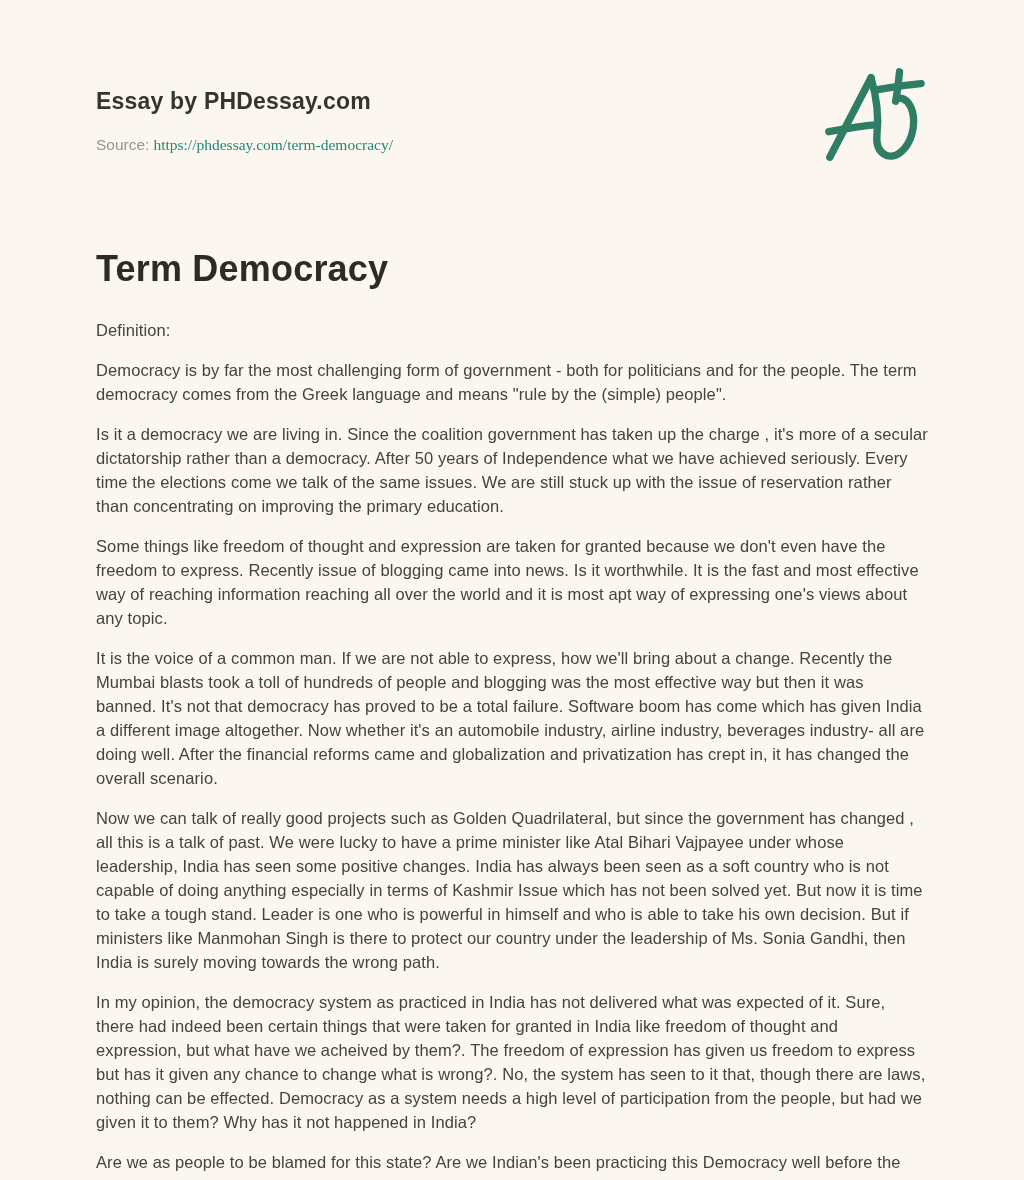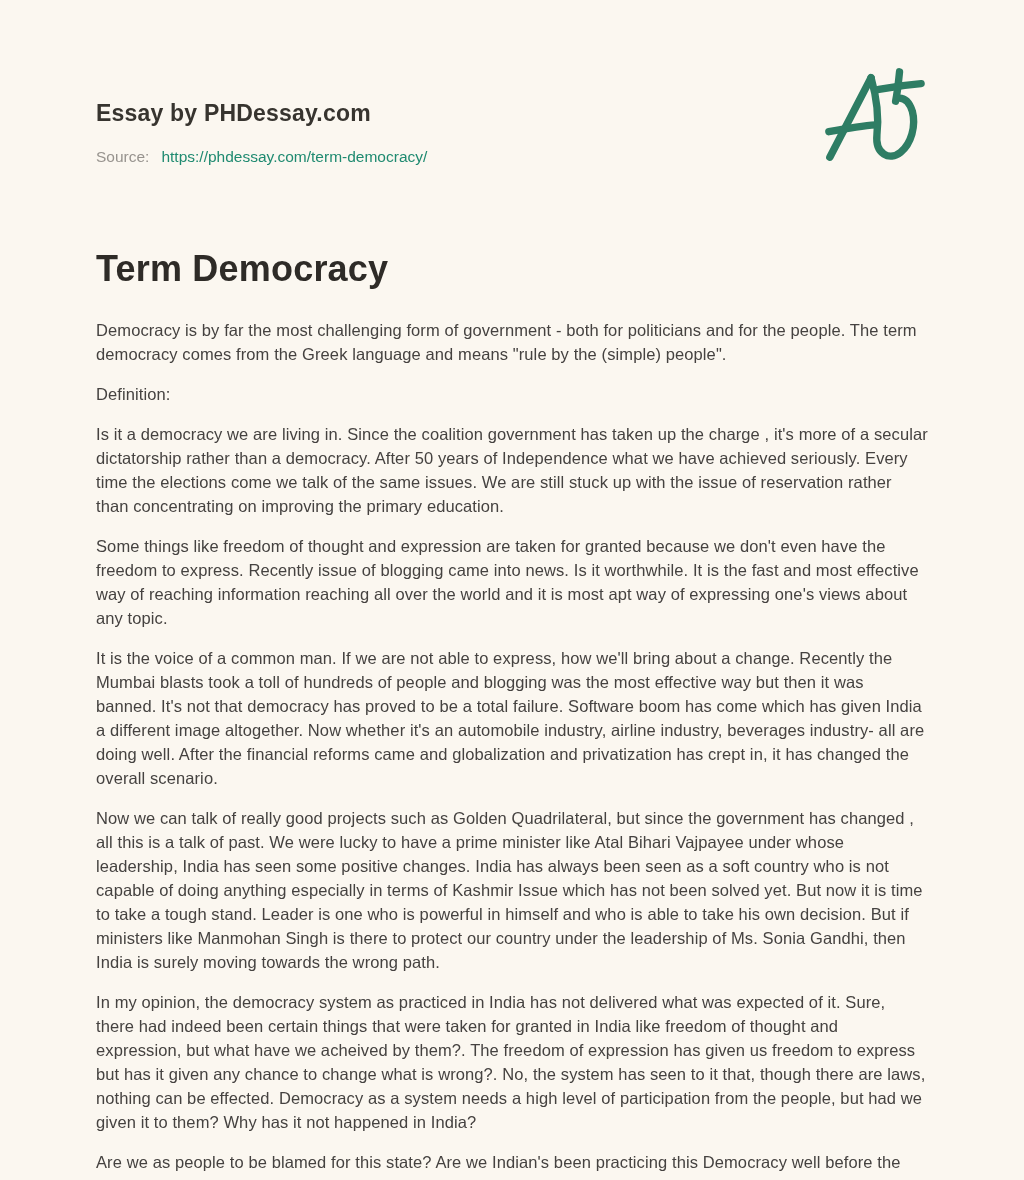--- a/index.html
+++ b/index.html
@@ -16,37 +16,38 @@
   }
   .container {
     width: 832px;
     margin: 0 auto;
     padding-top: 76px;
   }
   
   .header {
     display: flex;
     justify-content: space-between;
-    align-items: flex-end;
+    align-items: center;
   }
   .site-title {
     font-size: 23px;
     font-weight: 700;
     color: #37342F;
     letter-spacing: 0.2px;
   }
   .source-line {
     margin-top: 21px;
     font-size: 15.5px;
     color: #97938E;
   }
   .source-line a {
     color: #1F8A70;
     text-decoration: none;
-    margin-left: 12px;
+    margin-left: 4px;
+    font-family: Liberation Serif, serif;
   }
   .logo {
     width: 108px;
     height: 102px;
     margin-top: -12px;
     flex: 0 0 auto;
   }
   
   .essay-title {
     margin-top: 82px;
@@ -92,22 +93,22 @@
           <path d="M81 7 C 80 17, 79 27, 77 37"></path>
 
           <path d="M60 25 C 75 22, 90 20, 103 19"></path>
         </svg>
       </div>
     </div>
 
     <h1 class="essay-title">Term Democracy</h1>
 
     <div class="essay-body">
+        <p class="para">Definition:</p>
         <p class="para">Democracy is by far the most challenging form of government - both for politicians and for the people. The term democracy comes from the Greek language and means "rule by the (simple) people".</p>
-        <p class="para">Definition:</p>
         <p class="para">Is it a democracy we are living in. Since the coalition government has taken up the charge , it's more of a secular dictatorship rather than a democracy. After 50 years of Independence what we have achieved seriously. Every time the elections come we talk of the same issues. We are still stuck up with the issue of reservation rather than concentrating on improving the primary education.</p>
         <p class="para">Some things like freedom of thought and expression are taken for granted because we don't even have the freedom to express. Recently issue of blogging came into news. Is it worthwhile. It is the fast and most effective way of reaching information reaching all over the world and it is most apt way of expressing one's views about any topic.</p>
         <p class="para">It is the voice of a common man. If we are not able to express, how we'll bring about a change. Recently the Mumbai blasts took a toll of hundreds of people and blogging was the most effective way but then it was banned. It's not that democracy has proved to be a total failure. Software boom has come which has given India a different image altogether. Now whether it's an automobile industry, airline industry, beverages industry- all are doing well. After the financial reforms came and globalization and privatization has crept in, it has changed the overall scenario.</p>
         <p class="para">Now we can talk of really good projects such as Golden Quadrilateral, but since the government has changed , all this is a talk of past. We were lucky to have a prime minister like Atal Bihari Vajpayee under whose leadership, India has seen some positive changes. India has always been seen as a soft country who is not capable of doing anything especially in terms of Kashmir Issue which has not been solved yet. But now it is time to take a tough stand. Leader is one who is powerful in himself and who is able to take his own decision. But if ministers like Manmohan Singh is there to protect our country under the leadership of Ms. Sonia Gandhi, then India is surely moving towards the wrong path.</p>
         <p class="para">In my opinion, the democracy system as practiced in India has not delivered what was expected of it. Sure, there had indeed been certain things that were taken for granted in India like freedom of thought and expression, but what have we acheived by them?. The freedom of expression has given us freedom to express but has it given any chance to change what is wrong?. No, the system has seen to it that, though there are laws, nothing can be effected. Democracy as a system needs a high level of participation from the people, but had we given it to them? Why has it not happened in India?</p>
         <p class="para">Are we as people to be blamed for this state? Are we Indian's been practicing this Democracy well before the concept took</p>
       </div>
 
   </div>
 </div>

